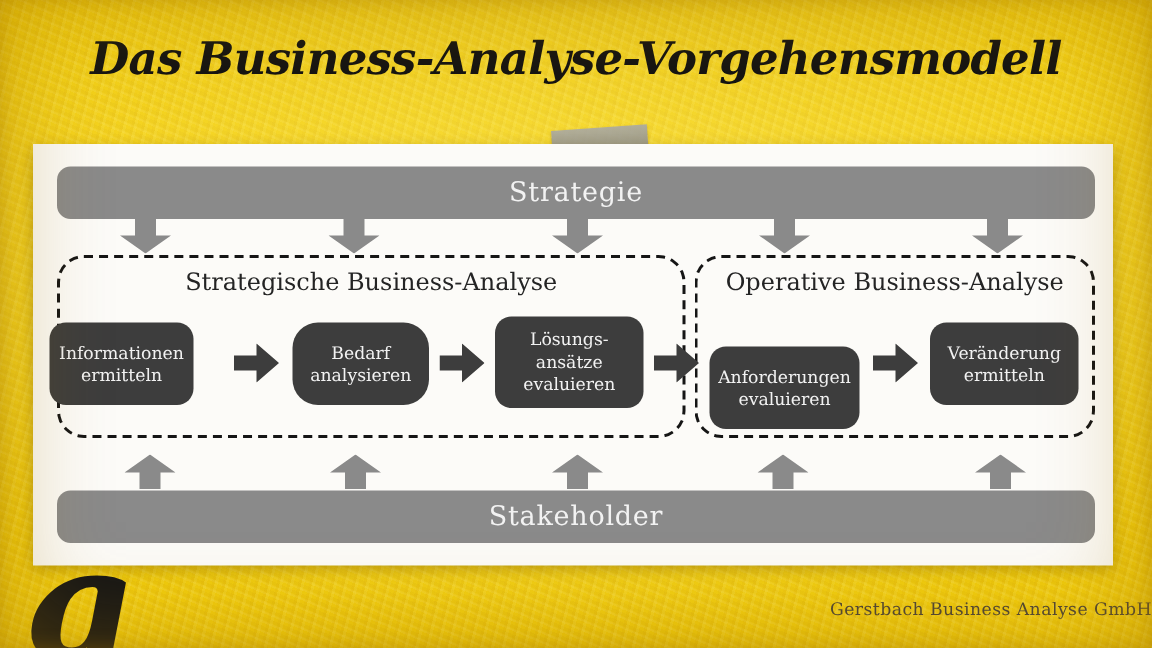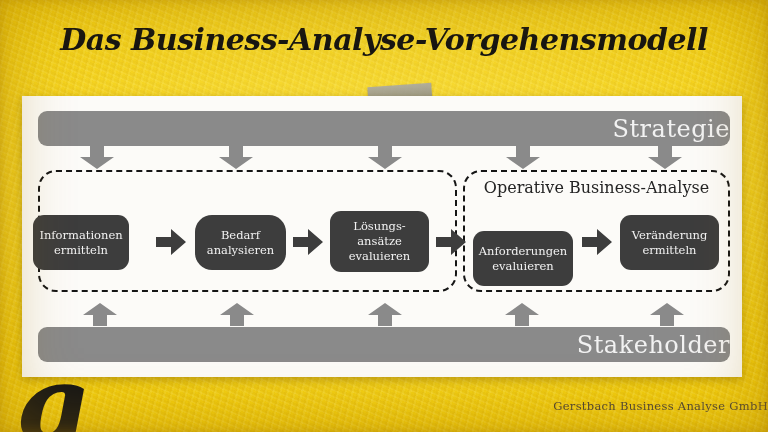--- a/index.html
+++ b/index.html
@@ -18,22 +18,22 @@
   }
   .vignette{position:absolute;inset:0;box-shadow:inset 0 0 70px rgba(158,112,0,.45), inset 0 0 12px rgba(158,112,0,.35);pointer-events:none;}
   .title{position:absolute;left:0;top:22px;width:100%;text-align:center;
     font-size:30px;font-weight:bold;font-style:italic;color:#121212;letter-spacing:-.5px;}
   .tape{position:absolute;left:368px;top:85px;width:64px;height:21px;
     background:linear-gradient(180deg, rgba(168,168,166,.88), rgba(134,134,132,.88));
     transform:rotate(-4deg);box-shadow:0 1px 2px rgba(90,70,0,.25);}
   .card{position:absolute;left:22px;top:96px;width:720px;height:281px;background:var(--card);
     box-shadow:0 3px 9px rgba(96,72,0,.38);}
   .hbar{position:absolute;left:16px;width:692px;height:35px;background:var(--bar-gray);
-    border-radius:9px;display:flex;align-items:center;justify-content:flex-end;
-    color:var(--text-light);font-size:24px;letter-spacing:.5px;}
+    border-radius:9px;display:flex;align-items:center;justify-content:center;
+    color:var(--text-light);font-size:18px;letter-spacing:.5px;}
   .hbar.top{top:15px;} .hbar.bottom{top:231px;}
   .big-arrow{position:absolute;width:34px;height:23px;color:var(--bar-gray);}
   .big-arrow svg{display:block;width:100%;height:100%;}
   .dashed-box{position:absolute;top:74px;height:122px;border:2px dashed #151515;border-radius:18px;}
   .dashed-box.left{left:16px;width:419px;}
   .dashed-box.right{left:441px;width:267px;}
   .group-title{position:absolute;top:82px;font-size:16px;color:var(--text-dark);text-align:center;}
   .group-title.left{left:16px;width:419px;}
   .group-title.right{left:441px;width:267px;}
   .step{position:absolute;background:var(--box-dark);border-radius:11px;color:var(--text-light);
@@ -80,20 +80,21 @@
         </svg>
       </span>
     <span class="big-arrow" style="left:626px;top:50px;">
       <svg viewBox="0 0 34 23">
           <polygon fill="currentColor" points="10,0 24,0 24,11 34,11 17,23 0,11 10,11"></polygon>
         </svg>
       </span>
 
     <div class="dashed-box left"></div>
     <div class="dashed-box right"></div>
+    <div class="group-title left">Strategische Business-Analyse</div>
     <div class="group-title right">Operative Business-Analyse</div>
 
     <div class="step" style="left:11px;top:119px;width:96px;height:55px;">
       <span>Informationen</span>
       <span>ermitteln</span>
     </div>
     <span class="sm-arrow" style="left:134px;">
       <svg viewBox="0 0 30 26">
           <polygon fill="currentColor" points="0,8 15,8 15,0 30,13 15,26 15,18 0,18"></polygon>
         </svg>

